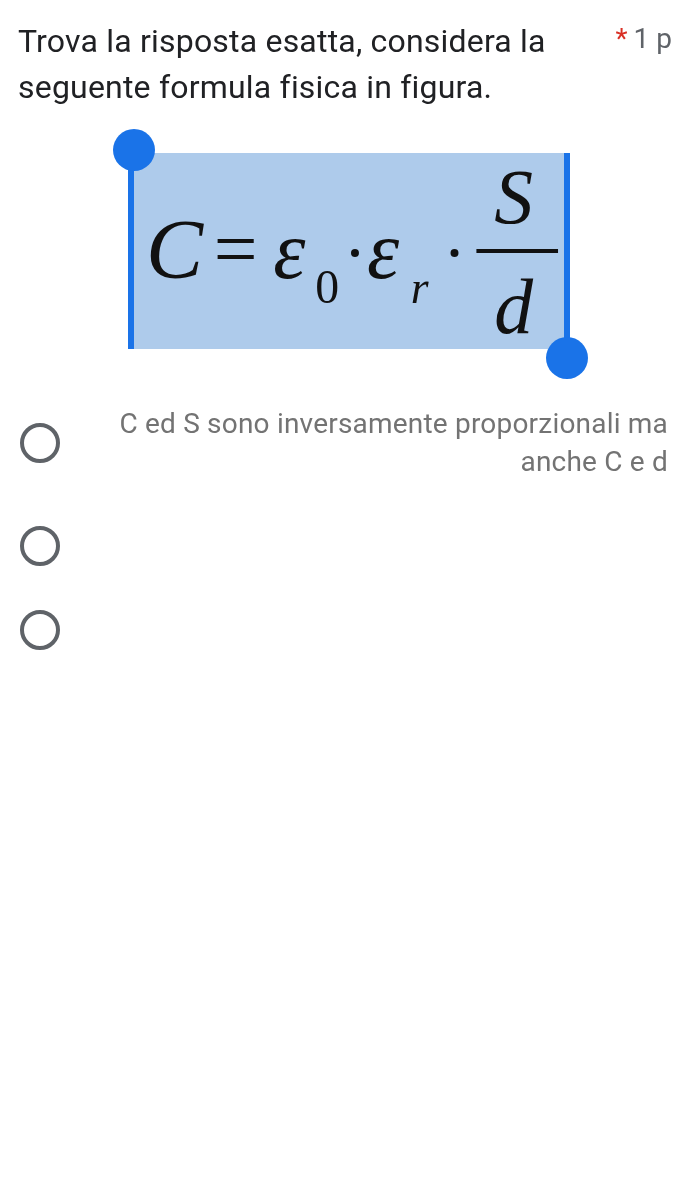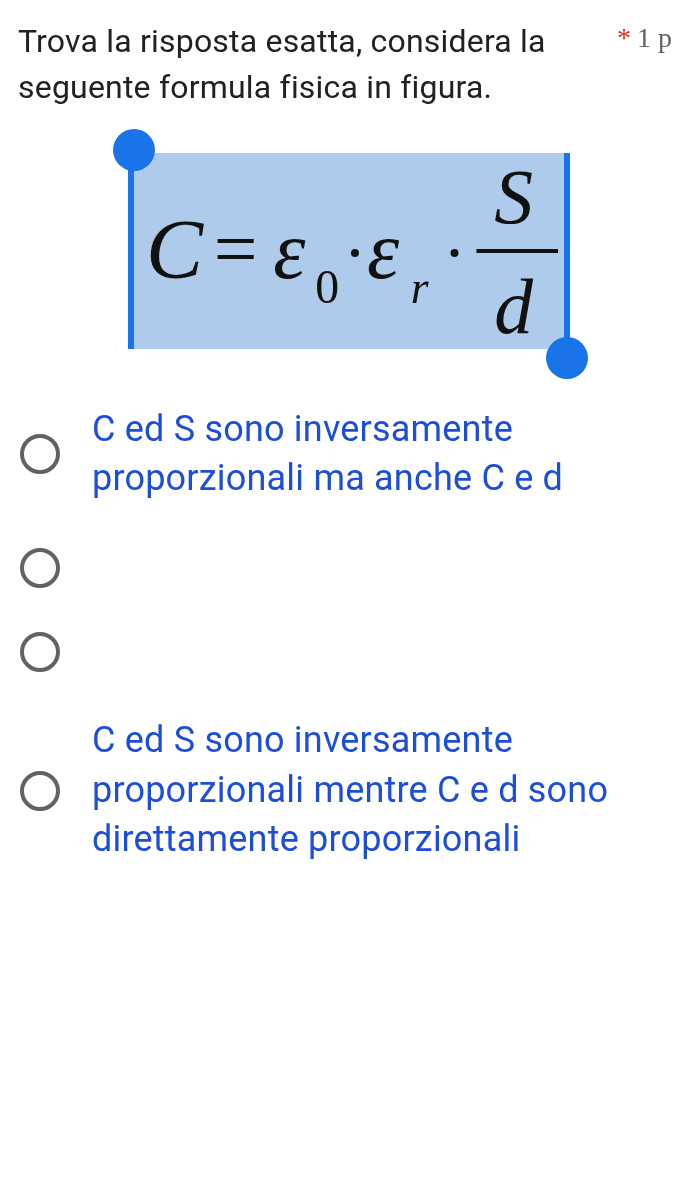--- a/index.html
+++ b/index.html
@@ -22,21 +22,20 @@
     color: #202124;
     flex: 1;
     padding-right: 8px;
     letter-spacing: 0.2px;
   }
   .meta {
     white-space: nowrap;
     font-size: 28px;
     color: #5f6368;
     padding-top: 4px;
-    font-family: Liberation Serif, serif;
   }
   .required {
     color: #d93025;
     font-size: 28px;
     margin-right: 6px;
     vertical-align: top;
   }
   .formula-wrap {
     margin: 30px 0 22px 110px;
     position: relative;
@@ -89,24 +88,25 @@
   .radio {
     flex: 0 0 40px;
     width: 40px;
     height: 40px;
     border: 4px solid #5f6368;
     border-radius: 50%;
     margin-right: 32px;
     background: #fff;
   }
   .option-text {
-    font-size: 36px;
+    font-size: 28px;
     line-height: 1.38;
-    color: #1d4ed8;
+    color: #737373;
     letter-spacing: 0.2px;
+    text-align: right;
   }
 </style>
 </head>
 <body>
 
 <div class="header-row">
   <div class="question">Trova la risposta esatta, considera la seguente formula fisica in figura.</div>
   <div class="meta">
     <span class="required">*</span><span>1 p</span>
   </div>
@@ -143,17 +143,13 @@
   <div class="option">
     <div class="radio"></div>
     <div class="option-text">C ed S sono inversamente proporzionali ma anche C e d</div>
   </div>
   <div class="option">
     <div class="radio"></div>
   </div>
   <div class="option">
     <div class="radio"></div>
   </div>
-  <div class="option">
-    <div class="radio"></div>
-    <div class="option-text">C ed S sono inversamente proporzionali mentre C e d sono direttamente proporzionali</div>
-  </div>
 </div>
 
 </body></html>

